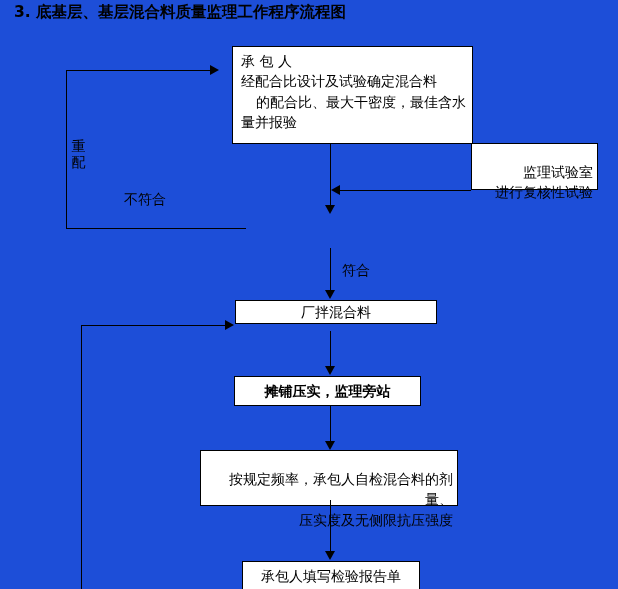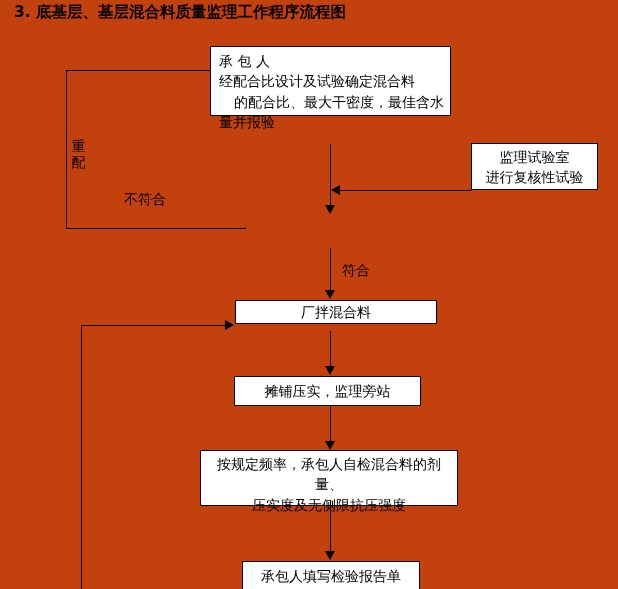--- a/index.html
+++ b/index.html
@@ -4,21 +4,21 @@
 <style>
   html,body{margin:0;padding:0;background:#ffffff;}
   body{
     font-family:"DejaVu Sans","Liberation Sans",sans-serif;
     color:#000000;
   }
   #canvas{
     position:relative;
     width:618px;
     height:589px;
-    background:#c2410c;
+    background:#1d4ed8;
     overflow:hidden;
   }
   .title{
     position:absolute;
     left:14px;
     top:2px;
     font-size:15.5px;
     font-weight:bold;
     letter-spacing:0px;
     white-space:nowrap;
@@ -40,22 +40,22 @@
     display:block;
     text-align:left;
     padding:4px 6px 4px 8px;
   }
   .node .l1{display:block;}
   .node .l2{display:block;}
   .node .l3{display:block;text-align:right;}
   .node .l4{display:block;}
   .node.ctr-two{
     display:block;
-    text-align:center;
-    padding-top:3px;
+    text-align:right;
+    padding-top:18px;
   }
   .line-h{
     position:absolute;
     height:0;
     border-top:1.6px solid #000000;
   }
   .line-v{
     position:absolute;
     width:0;
     border-left:1.6px solid #000000;
@@ -104,21 +104,21 @@
   <div class="line-h" style="left:66px; top:70px; width:145px;"></div>
   <div class="arrow-right" style="left:210px; top:65px;"></div>
 
   <div class="line-v" style="left:66px; top:70px; height:159px;"></div>
 
   <div class="edge-label vert" style="left:71px; top:138px;"><span>重配</span></div>
 
   <div class="line-h" style="left:66px; top:228px; width:180px;"></div>
   <div class="edge-label" style="left:124px; top:191px;text-align:right;"><span>不符合</span></div>
 
-  <div class="node left-align" style="left:210px; top:46px; width:241px; height:70px;">
+  <div class="node left-align" style="left:232px; top:46px; width:241px; height:98px;">
     <span class="l1">承  包  人</span>
     <span class="l2">经配合比设计及试验确定混合料</span>
     <span class="l3">的配合比、最大干密度，最佳含水</span>
     <span class="l4">量并报验</span>
   </div>
 
   <div class="node ctr-two" style="left:471px; top:143px; width:127px; height:47px;">
     <span class="l1">监理试验室</span>
     <span class="l2">进行复核性试验</span>
   </div>
@@ -138,21 +138,21 @@
   <div class="arrow-right" style="left:225px; top:320px;"></div>
   <div class="line-v" style="left:81px; top:325px; height:264px;"></div>
 
   <div class="node" style="left:235px; top:300px; width:202px; height:24px;">
     <span>厂拌混合料</span>
   </div>
 
   <div class="line-v" style="left:330px; top:331px; height:37px;"></div>
   <div class="arrow-down" style="left:325px; top:366px;"></div>
 
-  <div class="node" style="left:234px; top:376px; width:187px; height:30px;">
+  <div class="node" style="left:234px; top:376px; width:187px; height:30px;font-weight:bold;">
     <span>摊铺压实，监理旁站</span>
   </div>
 
   <div class="line-v" style="left:330px; top:406px; height:38px;"></div>
   <div class="arrow-down" style="left:325px; top:441px;"></div>
 
   <div class="node ctr-two" style="left:200px; top:450px; width:258px; height:56px;">
     <span class="l1">按规定频率，承包人自检混合料的剂量、</span>
     <span class="l2">压实度及无侧限抗压强度</span>
   </div>

